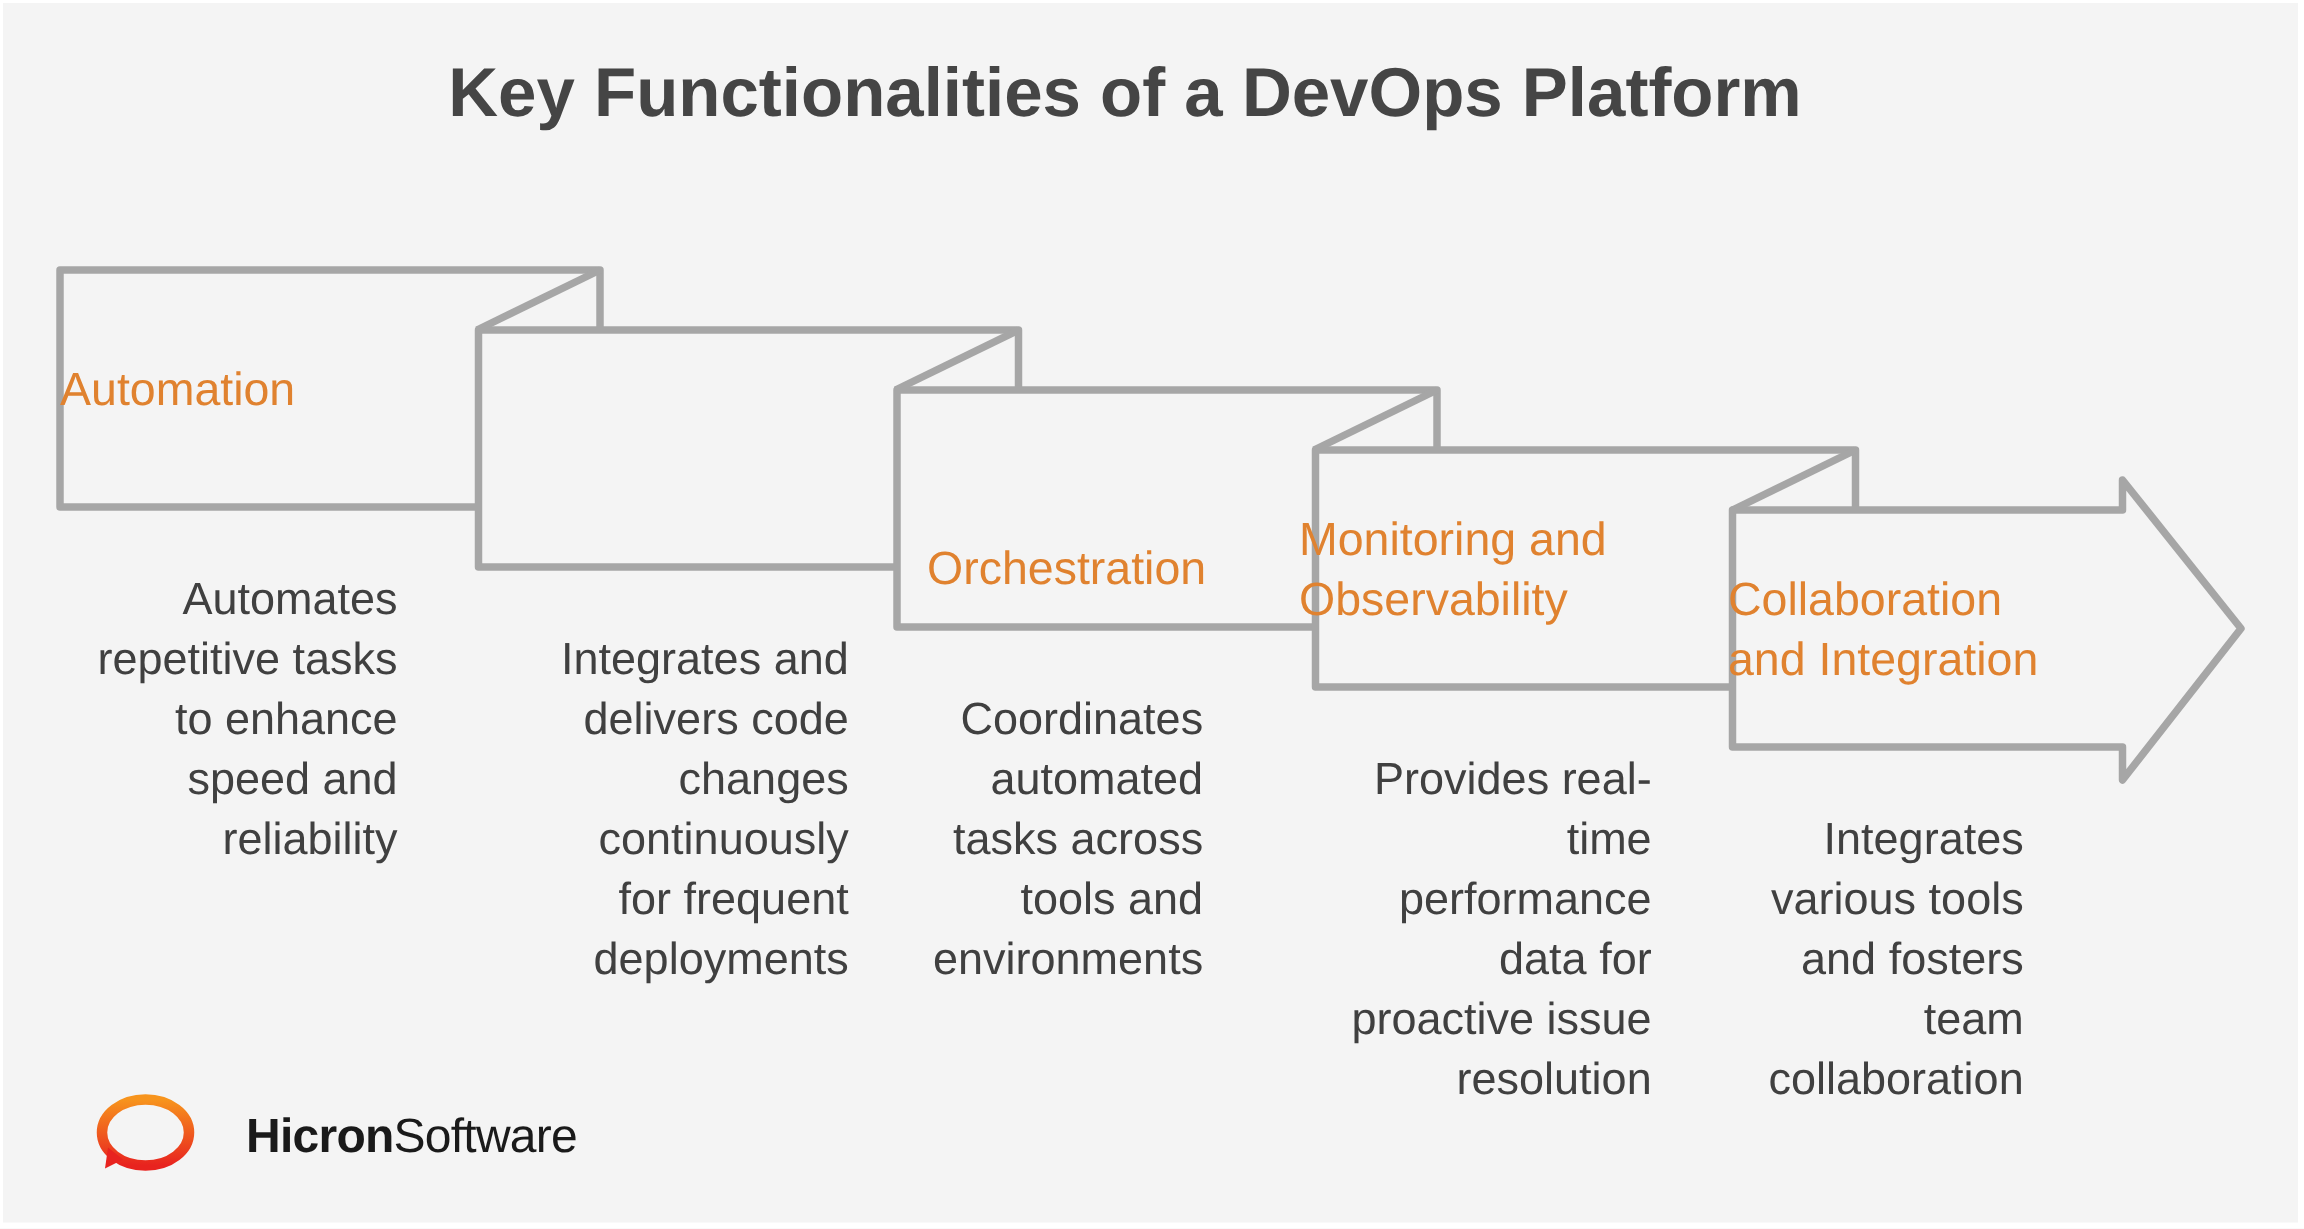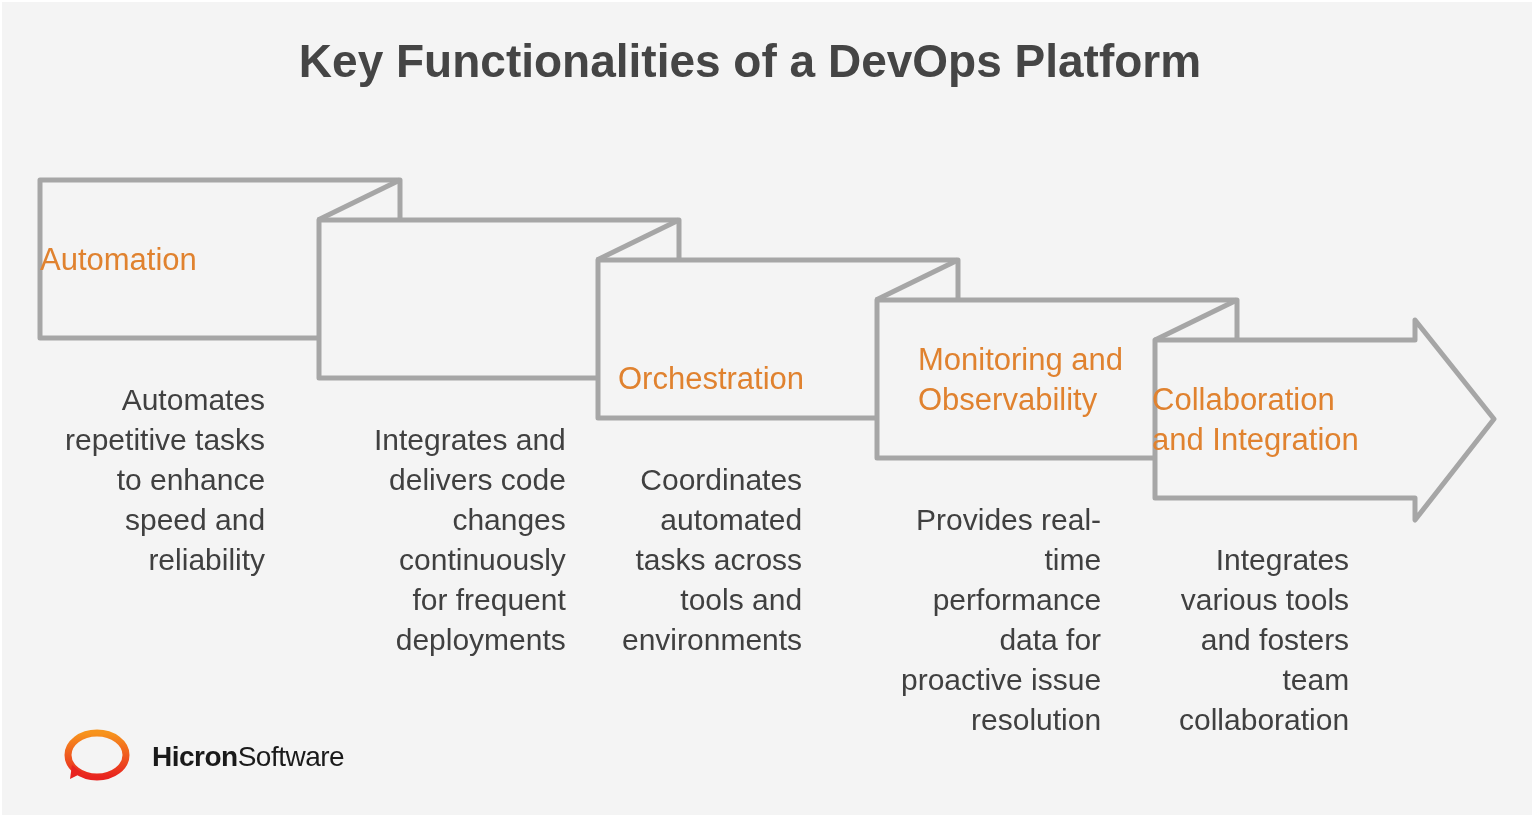--- a/index.html
+++ b/index.html
@@ -19,21 +19,21 @@
     .label {
       position: absolute; color: #e0822f; font-size: 31px; text-align: left;
       line-height: 40px;
     }
     .desc {
       position: absolute; color: #404040; font-size: 30px; line-height: 40px;
       white-space: pre-line;
       text-align: right;
     }
     .logo { position: absolute; left: 60px; top: 727px; height: 56px; display: flex; align-items: center; }
-    .logo-text { margin-left: 20px; font-size: 28px; color: #1a1a1a; letter-spacing: -0.5px; }
+    .logo-text { margin-left: 32px; font-size: 32px; color: #1a1a1a; letter-spacing: -0.5px; }
     .logo-text .b { font-weight: bold; }
   </style>
 </head>
 <body>
 
 <div class="canvas">
   <div class="title">Key Functionalities of a DevOps Platform</div>
 
   <svg class="shapes" width="1530" height="813">
     <g fill="none" stroke="#a6a6a6" stroke-width="5" stroke-linejoin="round">
@@ -59,21 +59,21 @@
       </g>
 
       <g>
         <path d="M1153,338 L1413,338 L1413,318 L1492,417 L1413,518 L1413,496 L1153,496 Z"></path>
       </g>
     </g>
   </svg>
 
   <div class="label" style="left:38px; top:238px; width:280px;">Automation</div>
   <div class="label" style="left:616px; top:318px; width:280px;margin-top:39px;">Orchestration</div>
-  <div class="label" style="left:916px; top:338px; width:280px; white-space:pre-line;">Monitoring and
+  <div class="label" style="left:864px; top:338px; width:280px; white-space:pre-line;">Monitoring and
 Observability</div>
   <div class="label" style="left:1150px; top:378px; width:280px; white-space:pre-line;">Collaboration
 and Integration</div>
 
   <div class="desc" style="left:63px; top:378px;">Automates
 repetitive tasks
 to enhance
 speed and
 reliability</div>
   <div class="desc" style="left:342px; top:418px;margin-left:30px;">Integrates and

